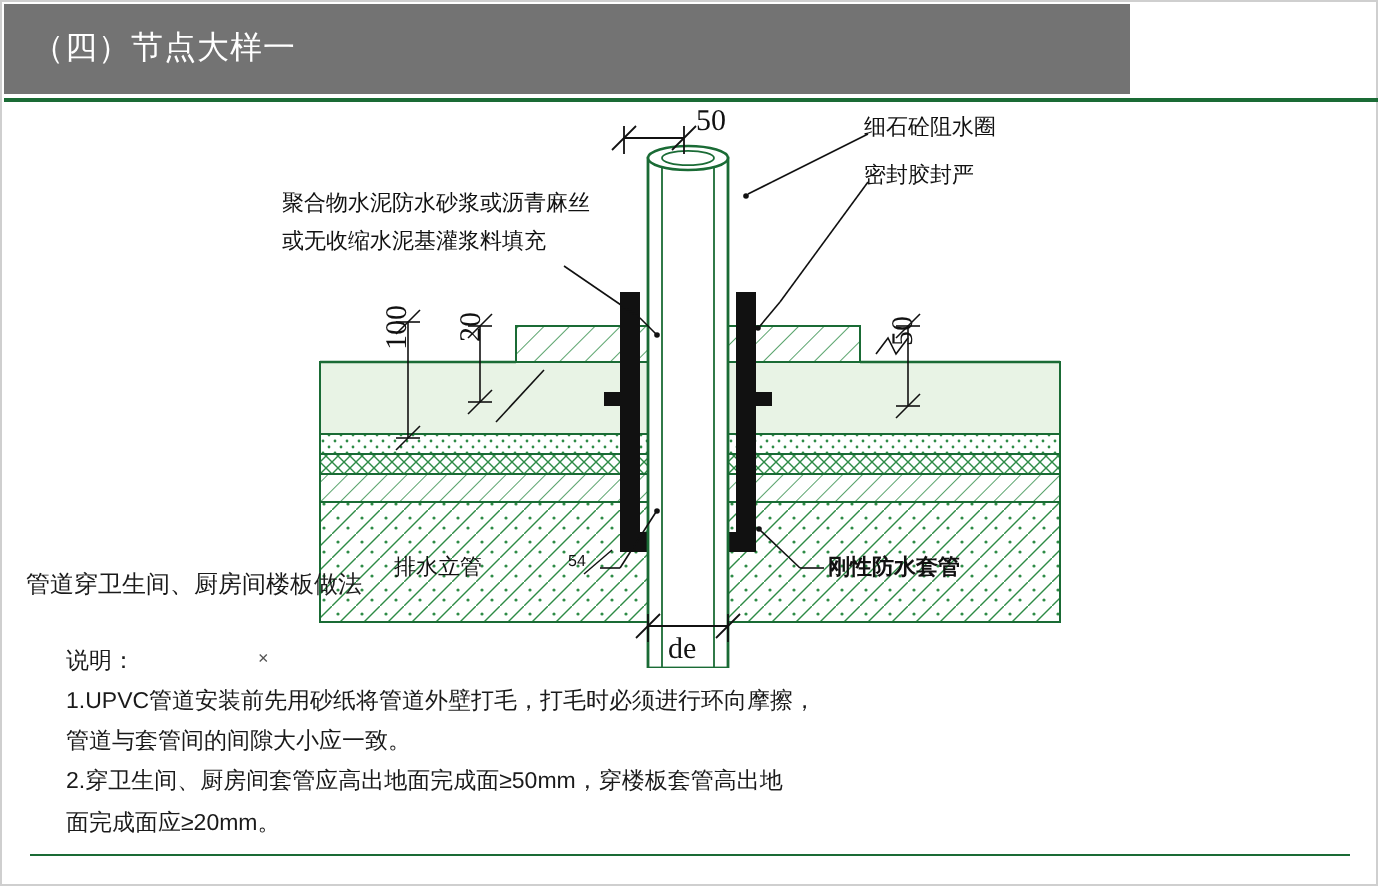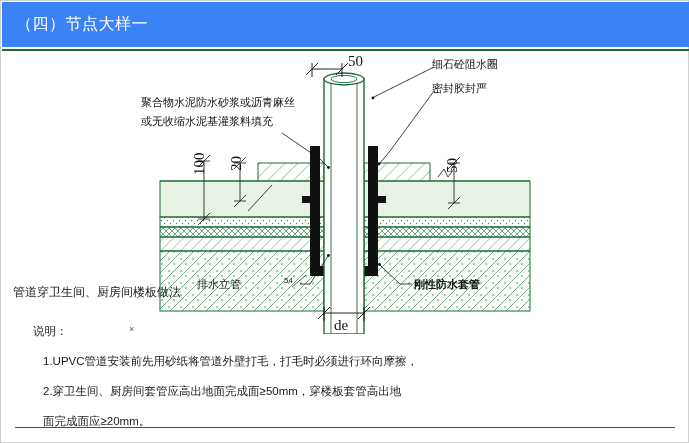--- a/index.html
+++ b/index.html
@@ -20,23 +20,23 @@
     width: 689px;
     height: 443px;
     box-sizing: border-box;
     border: 1px solid #cfcfcf;
     background: #ffffff;
   }
   
   .header {
     position: absolute;
     left: 1px; top: 1px;
-    width: 687px;
+    width: 563px;
     height: 45px;
-    background: #3b82f6;
+    background: #737373;
   }
   .header-title {
     position: absolute;
     left: 14px;
     top: 12px;
     font-size: 16px;
     color: #ffffff;
     letter-spacing: 0.5px;
     white-space: nowrap;
   }
@@ -81,21 +81,21 @@
     display: block;
   }
   .notes .note-head-mark {
     position: absolute;
     left: 96px;
     top: 1px;
     font-size: 9px;
     color: #555;
   }
   .notes p {
-    margin: 10px;
+    margin: 0;
   }
   
   .drawing {
     position: absolute;
     left: 141px;
     top: 50px;
     width: 406px;
     height: 283px;
   }
   .drawing svg {
@@ -265,18 +265,19 @@
   </div>
 
   <div class="section-label">管道穿卫生间、厨房间楼板做法</div>
 
   <div class="notes">
     <div class="note-head">
       <span>说明：</span>
       <span class="note-head-mark">×</span>
     </div>
     <p>1.UPVC管道安装前先用砂纸将管道外壁打毛，打毛时必须进行环向摩擦，</p>
+    <p>管道与套管间的间隙大小应一致。</p>
     <p>2.穿卫生间、厨房间套管应高出地面完成面≥50mm，穿楼板套管高出地</p>
     <p>面完成面应≥20mm。</p>
   </div>
 
   <div class="bottom-rule"></div>
 </div>
 
 </body></html>

